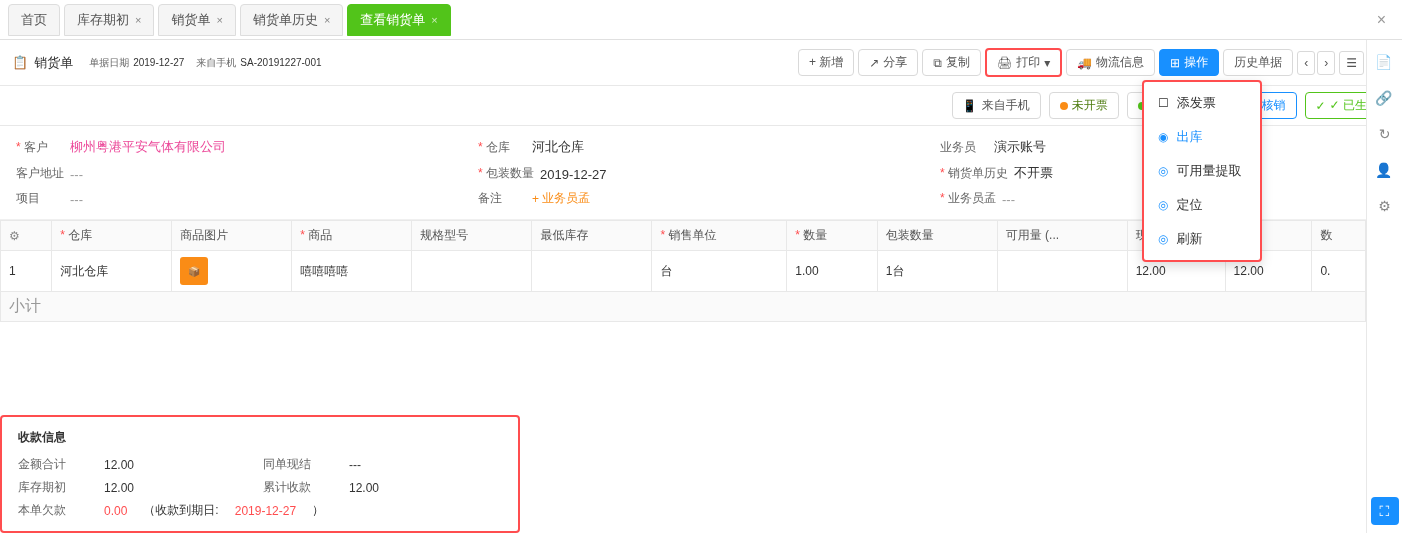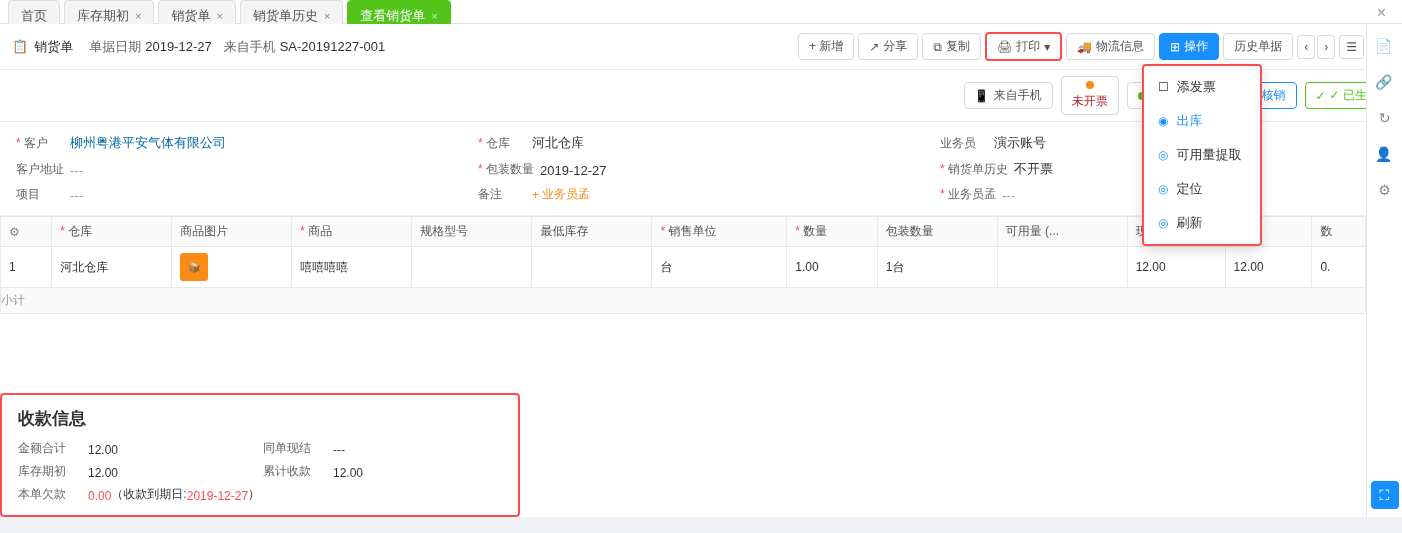--- a/index.html
+++ b/index.html
@@ -1,21 +1,21 @@
 <!DOCTYPE html>
 <html><head>
   <meta charset="utf-8">
   <style>
     * { box-sizing: border-box; margin: 0; padding: 0; }
     body { font-family: 'Microsoft YaHei', Arial, sans-serif; font-size: 13px; background: #f0f2f5; color: #333; overflow: hidden; }
 
     
     .tab-bar {
-      display: flex; background: #fff; border-bottom: 1px solid #e0e0e0;
-      height: 24px; padding: 0 8px; gap: 4px;
+      display: flex; align-items: center; background: #fff; border-bottom: 1px solid #e0e0e0;
+      height: 40px; padding: 0 8px; gap: 4px;
     }
     .tab {
       display: flex; align-items: center; padding: 0 12px; height: 32px;
       border-radius: 4px 4px 0 0; cursor: pointer; font-size: 13px; gap: 6px;
       border: 1px solid transparent;
     }
     .tab.normal { background: #f5f5f5; color: #555; border-color: #ddd; }
     .tab .close-x { font-size: 11px; color: inherit; opacity: 0.7; cursor: pointer; }
     .tab-highlight { background: #52c41a; color: #fff; border-color: #52c41a; }
     .tab-highlight .close-x { color: #fff; }
@@ -26,21 +26,21 @@
     .main-area { background: #fff; height: calc(533px - 40px); overflow: hidden; position: relative; }
 
     
     .doc-header {
       display: flex; align-items: center; padding: 8px 12px; border-bottom: 1px solid #e8e8e8;
       gap: 16px;
     }
     .doc-title { display: flex; align-items: center; gap: 6px; font-size: 13px; }
     .doc-title-icon { color: #1890ff; }
     .doc-meta { display: flex; align-items: center; gap: 12px; flex: 1; }
-    .doc-meta-item { display: flex; align-items: center; gap: 4px; font-size: 13px; }
+    .doc-meta-item { display: flex; align-items: center; gap: 4px; font-size: 10px; }
     .doc-meta-label { color: #666; }
     .doc-meta-value { color: #333; font-weight: 500; }
     .toolbar-btn {
       display: flex; align-items: center; gap: 4px; padding: 4px 10px;
       border: 1px solid #d9d9d9; border-radius: 4px; cursor: pointer;
       font-size: 12px; background: #fff; color: #555;
     }
     .toolbar-btn.print-btn { border: 2px solid #ff4d4f; color: #555; }
     .status-btn {
       display: flex; align-items: center; gap: 4px; padding: 4px 10px;
@@ -64,32 +64,32 @@
     
     .sub-toolbar {
       display: flex; align-items: center; padding: 6px 12px; gap: 8px;
       border-bottom: 1px solid #e8e8e8; justify-content: flex-end;
     }
     .sub-btn {
       display: flex; align-items: center; gap: 4px; padding: 4px 10px;
       border: 1px solid #d9d9d9; border-radius: 4px; cursor: pointer;
       font-size: 12px; background: #fff; color: #555;
     }
-    .sub-btn.disabled { color: #b91c1c; flex-direction: column; }
+    .sub-btn.disabled { color: #4d7c0f; }
     .sub-btn-dot { width: 8px; height: 8px; border-radius: 50%; display: inline-block; }
     .dot-green { background: #52c41a; }
     .dot-orange { background: #fa8c16; }
 
     
     .form-section { padding: 12px 16px; display: grid; grid-template-columns: 1fr 1fr 1fr; gap: 8px 16px; border-bottom: 1px solid #f0f0f0; }
     .form-row { display: flex; align-items: flex-end; gap: 6px; }
     .form-label { color: #666; font-size: 12px; min-width: 48px; white-space: nowrap; }
     .form-label.required::before { content: '* '; color: #ff4d4f; }
     .form-value { color: #333; font-size: 13px; }
-    .form-value.link { color: #0369a1; cursor: pointer; }
+    .form-value.link { color: #ec4899; cursor: pointer; }
     .form-value.dashes { color: #999; }
 
     
     .data-table { width: 100%; border-collapse: collapse; font-size: 12px; }
     .data-table th {
       background: #fafafa; border: 1px solid #e8e8e8; padding: 6px 8px;
       text-align: left; font-weight: normal; color: #555; white-space: nowrap;
     }
     .data-table th.required::before { content: '* '; color: #ff4d4f; }
     .data-table td { border: 1px solid #e8e8e8; padding: 6px 8px; white-space: nowrap; }
@@ -97,23 +97,23 @@
     .settings-icon { color: #888; }
 
     .product-img { width: 28px; height: 28px; background: #fa8c16; border-radius: 3px; display: flex; align-items: center; justify-content: center; color: #fff; font-size: 10px; }
 
     
     .payment-box {
       position: absolute; bottom: 0; left: 0; width: 520px;
       background: #fff; border: 2px solid #ff4d4f; border-radius: 4px; padding: 12px 16px;
       z-index: 10;
     }
-    .payment-title { font-size: 17px; font-weight: bold; margin-bottom: 10px; }
+    .payment-title { font-size: 12px; font-weight: bold; margin-bottom: 10px; }
     .payment-grid { display: grid; grid-template-columns: 1fr 1fr; gap: 6px; }
-    .payment-row { display: flex; align-items: flex-end; gap: 0; }
+    .payment-row { display: flex; align-items: center; gap: 16px; }
     .payment-label { color: #666; font-size: 12px; min-width: 70px; }
     .payment-value { color: #333; font-size: 12px; }
     .payment-value.red { color: #ff4d4f; }
 
     
     .dropdown-menu {
       position: absolute; top: 40px; right: 140px; z-index: 100;
       background: #fff; border: 2px solid #ff4d4f; border-radius: 4px;
       min-width: 120px; box-shadow: 0 4px 12px rgba(0,0,0,0.15);
       padding: 4px 0;
@@ -343,21 +343,21 @@
           <td></td>
           <td>台</td>
           <td>1.00</td>
           <td>1台</td>
           <td></td>
           <td>12.00</td>
           <td>12.00</td>
           <td>0.</td>
         </tr>
         <tr class="subtotal">
-          <td colspan="13" style="color:#999; font-size:12px; padding: 4px 0;">小计</td>
+          <td colspan="13" style="color:#999; font-size:16px; padding: 4px 8px;">小计</td>
         </tr>
       </tbody>
     </table>
   </div>
 
   <div class="payment-box" style="border: 2px solid #ff4d4f;">
     <div class="payment-title">收款信息</div>
     <div class="payment-grid">
       <div class="payment-row">
         <span class="payment-label">金额合计</span>

